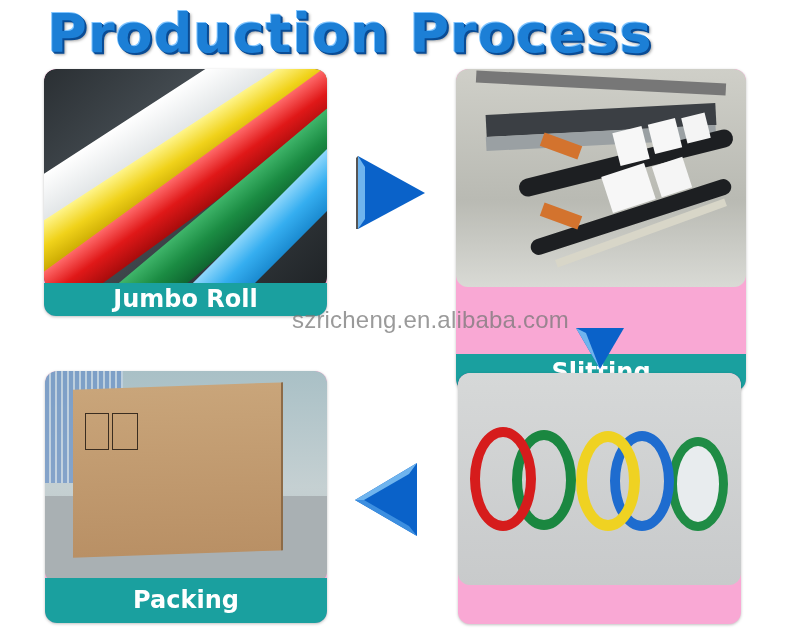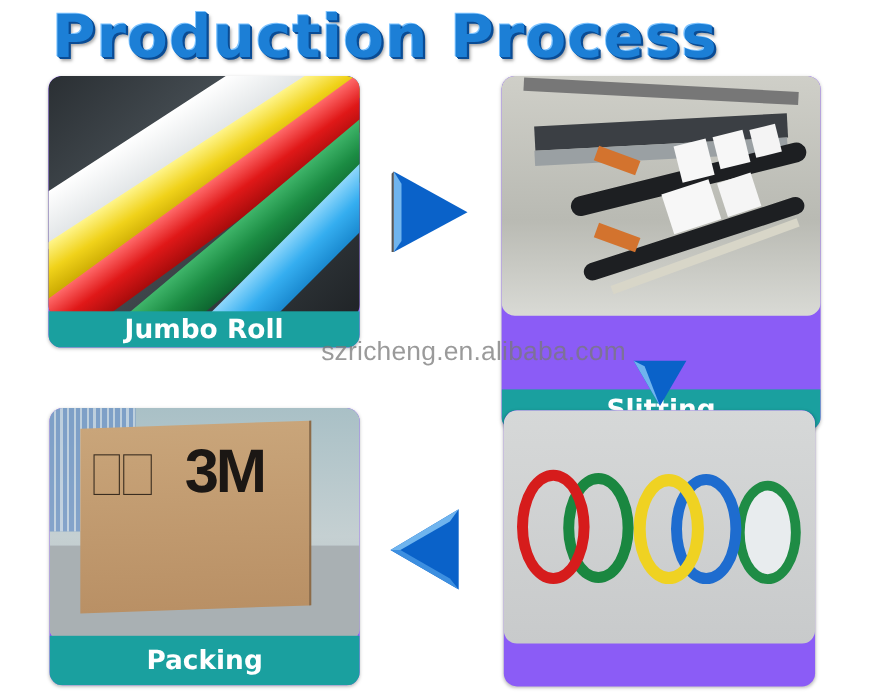--- a/index.html
+++ b/index.html
@@ -4,21 +4,21 @@
 <style>
   html, body { margin:0; padding:0; }
   body { width:800px; height:636px; background:#ffffff; position:relative; overflow:hidden; font-family:"DejaVu Sans", sans-serif; }
   .title {
     position:absolute; left:0; top:0; width:700px; height:68px; text-align:center;
     font-family:"DejaVu Sans", sans-serif; font-size:54px; font-weight:bold; letter-spacing:1px;
     color:#1c7fd6; line-height:68px;
     text-shadow: 1px 1px 0 #0a4c95, 2px 2px 0 #0a4c95, -1px -1px 0 #7fc4ff, 3px 3px 3px rgba(0,0,0,0.35);
   }
   .panel {
-    position:absolute; border-radius:12px; overflow:hidden; background:#8b5cf6;
+    position:absolute; border-radius:12px; overflow:hidden; background:#f9a8d4;
     box-shadow: 0 1px 3px rgba(0,0,0,0.25);
     text-decoration: underline;
   }
   .photo { position:absolute; left:0; top:0; right:0; border-radius:12px 12px 12px 12px; overflow:hidden; }
   .label {
     position:absolute; left:0; right:0; bottom:0; background:#1aa09f; color:#ffffff;
     font-family:"DejaVu Sans", sans-serif; font-weight:bold; font-size:24px; text-align:center;
   }
   
   .p1 { left:44px; top:69px; width:283px; height:247px; }
@@ -79,21 +79,20 @@
   <div class="label">Slitting</div>
 </div>
 
 <div class="panel p3">
   <div class="photo">
     <div style="position:absolute;left:0;top:0;width:78px;height:112px;background:repeating-linear-gradient(90deg,#6f95c7 0 4px,#c3d3e4 4px 6px),#6f95c7;opacity:0.75;"></div>
     <div style="position:absolute;left:0;top:125px;width:282px;height:90px;background:#a9b0b3;"></div>
     <div style="position:absolute;left:28px;top:15px;width:208px;height:168px;background:linear-gradient(180deg,#c9a57a,#b99065);transform:skewY(-2deg);border-right:2px solid #8d6b47;"></div>
     <div style="position:absolute;left:40px;top:42px;width:22px;height:35px;border:1px solid #3a2d20;"></div>
     <div style="position:absolute;left:67px;top:42px;width:24px;height:35px;border:1px solid #3a2d20;"></div>
-    <div style="position:absolute;left:123px;top:24px;font-family:'Liberation Sans',sans-serif;font-weight:bold;font-size:56px;color:#1b1714;letter-spacing:-3px;">3M</div>
   </div>
   <div class="label">Packing</div>
 </div>
 
 <div class="panel p4">
   <div class="photo">
     <div class="ring" style="left:210px;top:64px;width:60px;height:94px;border:9px solid #1f8c45;background:#e8ecee;"></div>
     <div class="ring" style="left:152px;top:58px;width:64px;height:100px;border:10px solid #1e6ccf;background:transparent;"></div>
     <div class="ring" style="left:118px;top:58px;width:64px;height:100px;border:11px solid #efd222;background:transparent;"></div>
     <div class="ring" style="left:54px;top:57px;width:64px;height:100px;border:10px solid #1a8740;background:transparent;"></div>

